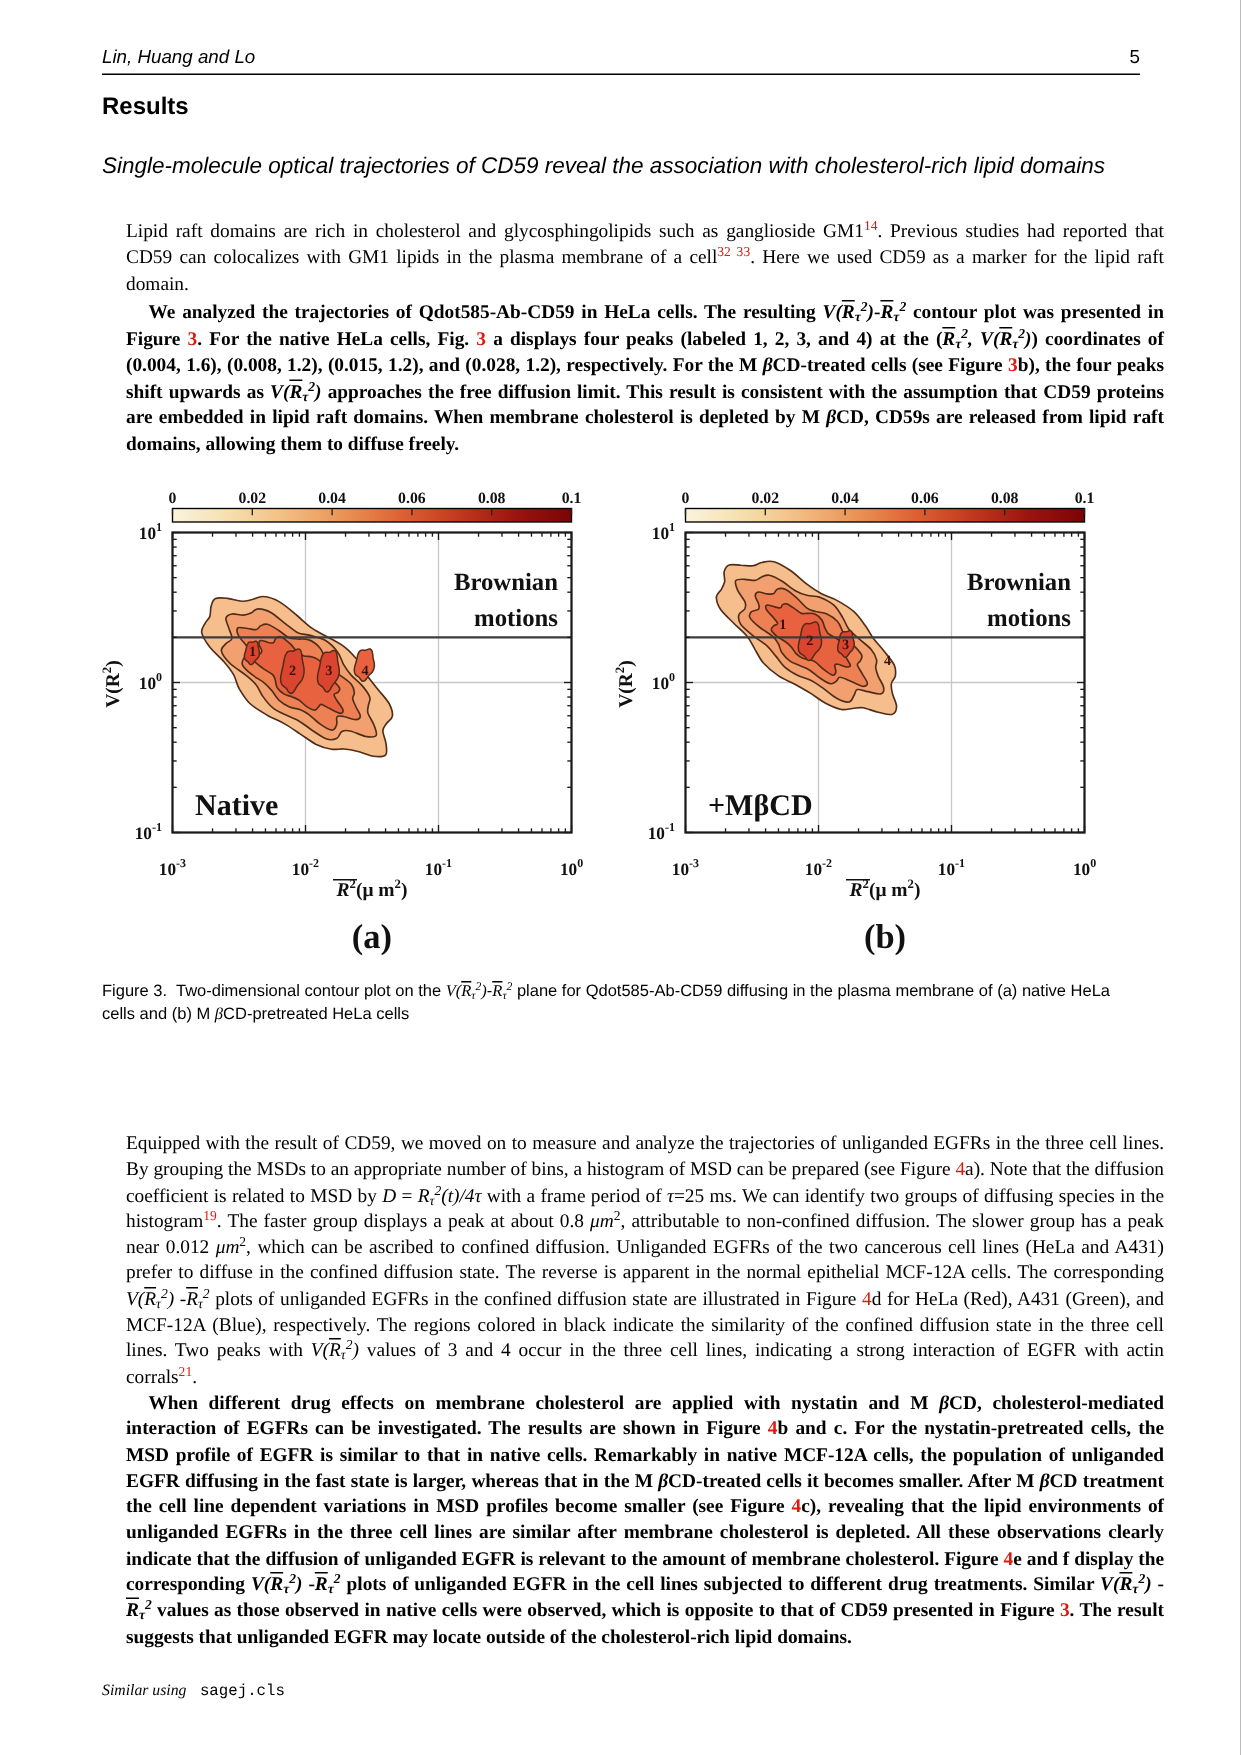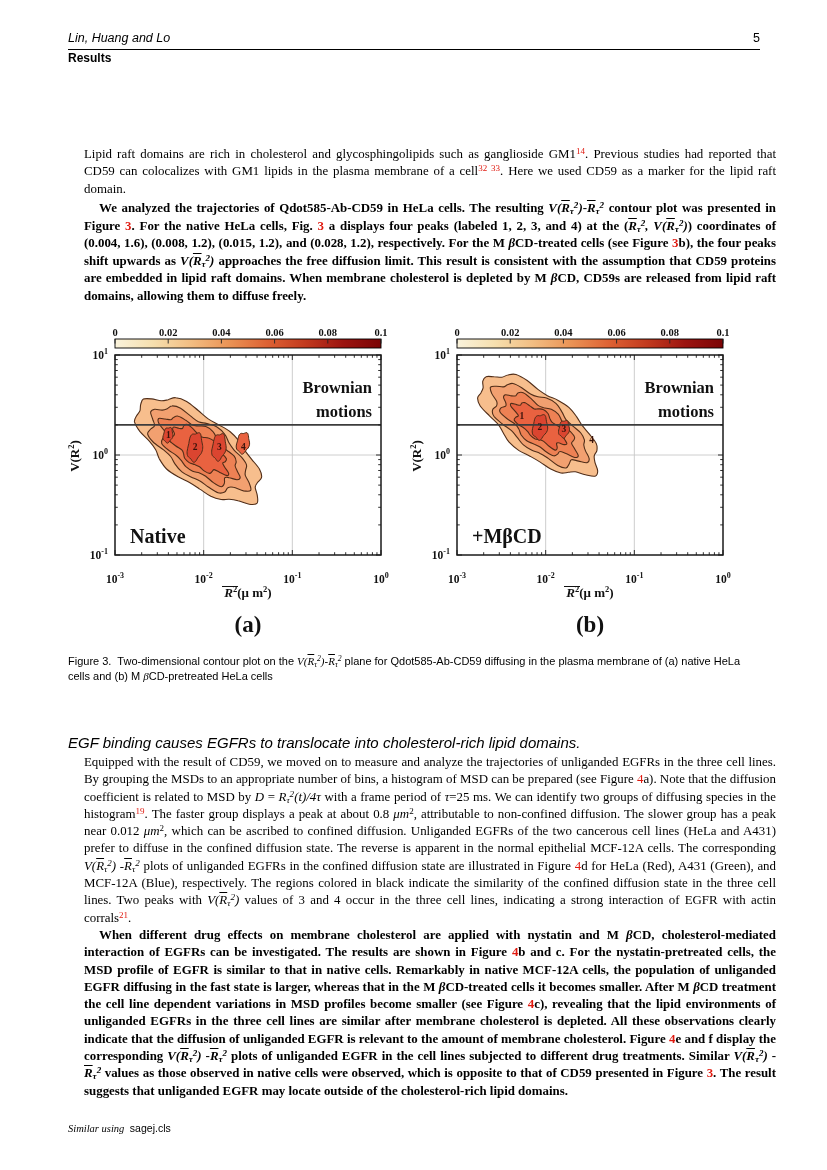--- a/index.html
+++ b/index.html
@@ -6,34 +6,34 @@
   html,body { margin:0; padding:0; background:#888; }
   .page { position:relative; width:827px; height:1170px; margin:0 auto; background:#ffffff;
           font-family:"Liberation Serif", serif; color:#000; overflow:hidden; }
   .abs { position:absolute; }
 
   .header { left:68px; top:31px; width:692px; display:flex; justify-content:space-between;
             font-family:"Liberation Sans", sans-serif; font-style:italic; font-size:12.5px;
             border-bottom:1px solid #000; padding-bottom:4px; }
   .pageno { font-style:normal; }
 
-  .h-results { left:68px; top:51px; font-family:"Liberation Sans", sans-serif;
-               font-weight:bold; font-size:12px; }
+  .h-results { left:68px; top:63px; font-family:"Liberation Sans", sans-serif;
+               font-weight:bold; font-size:16px; }
   .h-sub { left:68px; width:692px; font-family:"Liberation Sans", sans-serif;
            font-style:italic; font-weight:normal; font-size:15px; line-height:22px; }
 
   .body-par { left:84px; width:692px; font-size:12.9px; line-height:17.3px;
               text-align:justify; }
   .indent { text-indent:15px;font-weight:bold; }
 
   .caption { left:68px; top:654px; width:692px; font-family:"Liberation Sans", sans-serif;
              font-size:11px; line-height:14.5px; }
 
   .footer { left:68px; top:1122px; font-size:10.5px; font-style:italic; }
-  .footer .cls { font-family:Liberation Sans, sans-serif; font-style:normal; }
+  .footer .cls { font-family:Liberation Mono, monospace; font-style:normal; }
 
   
   .seg { display:inline; }
   .seg.m   { font-style:italic; font-family:"Liberation Serif", serif; }
   .seg.ov  { text-decoration:overline; }
   .seg.sub { font-size:70%; vertical-align:-0.25em; line-height:0; }
   .seg.sup { font-size:70%; vertical-align:0.5em; line-height:0; }
   .seg.red { color:var(--red); }
   .seg.b   { font-weight:normal; }
 
@@ -44,20 +44,21 @@
 
 <div class="page">
 
   <div class="abs header">
     <span>Lin, Huang and Lo</span>
     <span class="pageno">5</span>
   </div>
 
   <div class="abs h-results">Results</div>
 
+  <div class="abs h-sub" style="top:100px;">Single-molecule optical trajectories of CD59 reveal the association with cholesterol-rich lipid domains</div>
 
   <div class="abs body-par" style="top:146px;"><span class="seg">Lipid raft domains are rich in cholesterol and glycosphingolipids such as ganglioside GM1</span><span class="seg sup red">14</span><span class="seg">. Previous studies had reported that CD59 can colocalizes with GM1 lipids in the plasma membrane of a cell</span><span class="seg sup red">32 33</span><span class="seg">. Here we used CD59 as a marker for the lipid raft domain.</span></div>
 
   <div class="abs body-par indent" style="top:200px; line-height:17.6px;"><span class="seg">We analyzed the trajectories of Qdot585-Ab-CD59 in HeLa cells. The resulting </span><span class="seg m">V(</span><span class="seg m ov">R</span><span class="seg m sub">τ</span><span class="seg m sup">2</span><span class="seg m">)</span><span class="seg">-</span><span class="seg m ov">R</span><span class="seg m sub">τ</span><span class="seg m sup">2</span><span class="seg"> contour plot was presented in Figure </span><span class="seg red">3</span><span class="seg">. For the native HeLa cells, Fig. </span><span class="seg red">3</span><span class="seg"> a displays four peaks (labeled 1, 2, 3, and 4) at the (</span><span class="seg m ov">R</span><span class="seg m sub">τ</span><span class="seg m sup">2</span><span class="seg m">, V(</span><span class="seg m ov">R</span><span class="seg m sub">τ</span><span class="seg m sup">2</span><span class="seg m">)</span><span class="seg">) coordinates of (0.004, 1.6), (0.008, 1.2), (0.015, 1.2), and (0.028, 1.2), respectively. For the M </span><span class="seg m">β</span><span class="seg">CD-treated cells (see Figure </span><span class="seg red">3</span><span class="seg">b), the four peaks shift upwards as </span><span class="seg m">V(</span><span class="seg m ov">R</span><span class="seg m sub">τ</span><span class="seg m sup">2</span><span class="seg m">)</span><span class="seg"> approaches the free diffusion limit. This result is consistent with the assumption that CD59 proteins are embedded in lipid raft domains. When membrane cholesterol is depleted by M </span><span class="seg m">β</span><span class="seg">CD, CD59s are released from lipid raft domains, allowing them to diffuse freely.</span></div>
 
   <svg id="fig3-svg" class="abs" style="left:68px; top:325px;" width="712" height="323" viewBox="0 0 712 323">
       <defs>
         <linearGradient id="cbg" x1="0" y1="0" x2="1" y2="0">
           <stop offset="0.000" stop-color="#faf3dc"></stop>
           <stop offset="0.143" stop-color="#f6dfae"></stop>
@@ -354,21 +355,20 @@
         <text x="0" y="0" text-anchor="middle" fill="#111" font-size="13" font-family="&quot;Liberation Serif&quot;,serif" font-weight="bold"><tspan>V(R</tspan><tspan dy="-5" font-size="8.5">2</tspan><tspan dy="5">)</tspan></text>
       </g>
       <text x="646" y="68" fill="#111" font-size="16.5" text-anchor="end" font-family="&quot;Liberation Serif&quot;,serif" font-weight="bold" font-style="normal">Brownian</text>
       <text x="646" y="92" fill="#111" font-size="16.5" text-anchor="end" font-family="&quot;Liberation Serif&quot;,serif" font-weight="bold" font-style="normal">motions</text>
       <text x="404" y="218" fill="#111" font-size="20" text-anchor="start" font-family="&quot;Liberation Serif&quot;,serif" font-weight="bold" font-style="normal">+MβCD</text>
       <text x="522" y="307" fill="#111" font-size="23" text-anchor="middle" font-family="&quot;Liberation Serif&quot;,serif" font-weight="bold" font-style="normal">(b)</text>
     </svg>
 
   <div class="abs caption"><span class="seg b">Figure 3.</span><span class="seg">&nbsp; Two-dimensional contour plot on the </span><span class="seg m">V(</span><span class="seg m ov">R</span><span class="seg m sub">τ</span><span class="seg m sup">2</span><span class="seg m">)</span><span class="seg">-</span><span class="seg m ov">R</span><span class="seg m sub">τ</span><span class="seg m sup">2</span><span class="seg"> plane for Qdot585-Ab-CD59 diffusing in the plasma membrane of (</span><span class="seg b">a</span><span class="seg">) native HeLa cells and (</span><span class="seg b">b</span><span class="seg">) M </span><span class="seg m">β</span><span class="seg">CD-pretreated HeLa cells</span></div>
 
-  <div class="abs h-sub" style="top:732px;">EGF binding causes EGFRs to translocate into cholesterol-rich lipid domains.</div>
 
   <div class="abs body-par" style="top:754px;"><span class="seg">Equipped with the result of CD59, we moved on to measure and analyze the trajectories of unliganded EGFRs in the three cell lines. By grouping the MSDs to an appropriate number of bins, a histogram of MSD can be prepared (see Figure </span><span class="seg red">4</span><span class="seg">a). Note that the diffusion coefficient is related to MSD by </span><span class="seg m">D</span><span class="seg"> = </span><span class="seg m">R</span><span class="seg m sub">τ</span><span class="seg m sup">2</span><span class="seg m">(t)/4τ</span><span class="seg"> with a frame period of </span><span class="seg m">τ</span><span class="seg">=25 ms. We can identify two groups of diffusing species in the histogram</span><span class="seg sup red">19</span><span class="seg">. The faster group displays a peak at about 0.8 </span><span class="seg m">μm</span><span class="seg sup">2</span><span class="seg">, attributable to non-confined diffusion. The slower group has a peak near 0.012 </span><span class="seg m">μm</span><span class="seg sup">2</span><span class="seg">, which can be ascribed to confined diffusion. Unliganded EGFRs of the two cancerous cell lines (HeLa and A431) prefer to diffuse in the confined diffusion state. The reverse is apparent in the normal epithelial MCF-12A cells. The corresponding </span><span class="seg m">V(</span><span class="seg m ov">R</span><span class="seg m sub">τ</span><span class="seg m sup">2</span><span class="seg m">)</span><span class="seg"> -</span><span class="seg m ov">R</span><span class="seg m sub">τ</span><span class="seg m sup">2</span><span class="seg"> plots of unliganded EGFRs in the confined diffusion state are illustrated in Figure </span><span class="seg red">4</span><span class="seg">d for HeLa (Red), A431 (Green), and MCF-12A (Blue), respectively. The regions colored in black indicate the similarity of the confined diffusion state in the three cell lines. Two peaks with </span><span class="seg m">V(</span><span class="seg m ov">R</span><span class="seg m sub">τ</span><span class="seg m sup">2</span><span class="seg m">)</span><span class="seg"> values of 3 and 4 occur in the three cell lines, indicating a strong interaction of EGFR with actin corrals</span><span class="seg sup red">21</span><span class="seg">.</span></div>
 
   <div class="abs body-par indent" style="top:927px;"><span class="seg">When different drug effects on membrane cholesterol are applied with nystatin and M </span><span class="seg m">β</span><span class="seg">CD, cholesterol-mediated interaction of EGFRs can be investigated. The results are shown in Figure </span><span class="seg red">4</span><span class="seg">b and c. For the nystatin-pretreated cells, the MSD profile of EGFR is similar to that in native cells. Remarkably in native MCF-12A cells, the population of unliganded EGFR diffusing in the fast state is larger, whereas that in the M </span><span class="seg m">β</span><span class="seg">CD-treated cells it becomes smaller. After M </span><span class="seg m">β</span><span class="seg">CD treatment the cell line dependent variations in MSD profiles become smaller (see Figure </span><span class="seg red">4</span><span class="seg">c), revealing that the lipid environments of unliganded EGFRs in the three cell lines are similar after membrane cholesterol is depleted. All these observations clearly indicate that the diffusion of unliganded EGFR is relevant to the amount of membrane cholesterol. Figure </span><span class="seg red">4</span><span class="seg">e and f display the corresponding </span><span class="seg m">V(</span><span class="seg m ov">R</span><span class="seg m sub">τ</span><span class="seg m sup">2</span><span class="seg m">)</span><span class="seg"> -</span><span class="seg m ov">R</span><span class="seg m sub">τ</span><span class="seg m sup">2</span><span class="seg"> plots of unliganded EGFR in the cell lines subjected to different drug treatments. Similar </span><span class="seg m">V(</span><span class="seg m ov">R</span><span class="seg m sub">τ</span><span class="seg m sup">2</span><span class="seg m">)</span><span class="seg"> -</span><span class="seg m ov">R</span><span class="seg m sub">τ</span><span class="seg m sup">2</span><span class="seg"> values as those observed in native cells were observed, which is opposite to that of CD59 presented in Figure </span><span class="seg red">3</span><span class="seg">. The result suggests that unliganded EGFR may locate outside of the cholesterol-rich lipid domains.</span></div>
 
   <div class="abs footer">
     <span>Similar using</span>
     <span class="cls">&nbsp;<span>sagej.cls</span></span>
   </div>
 

